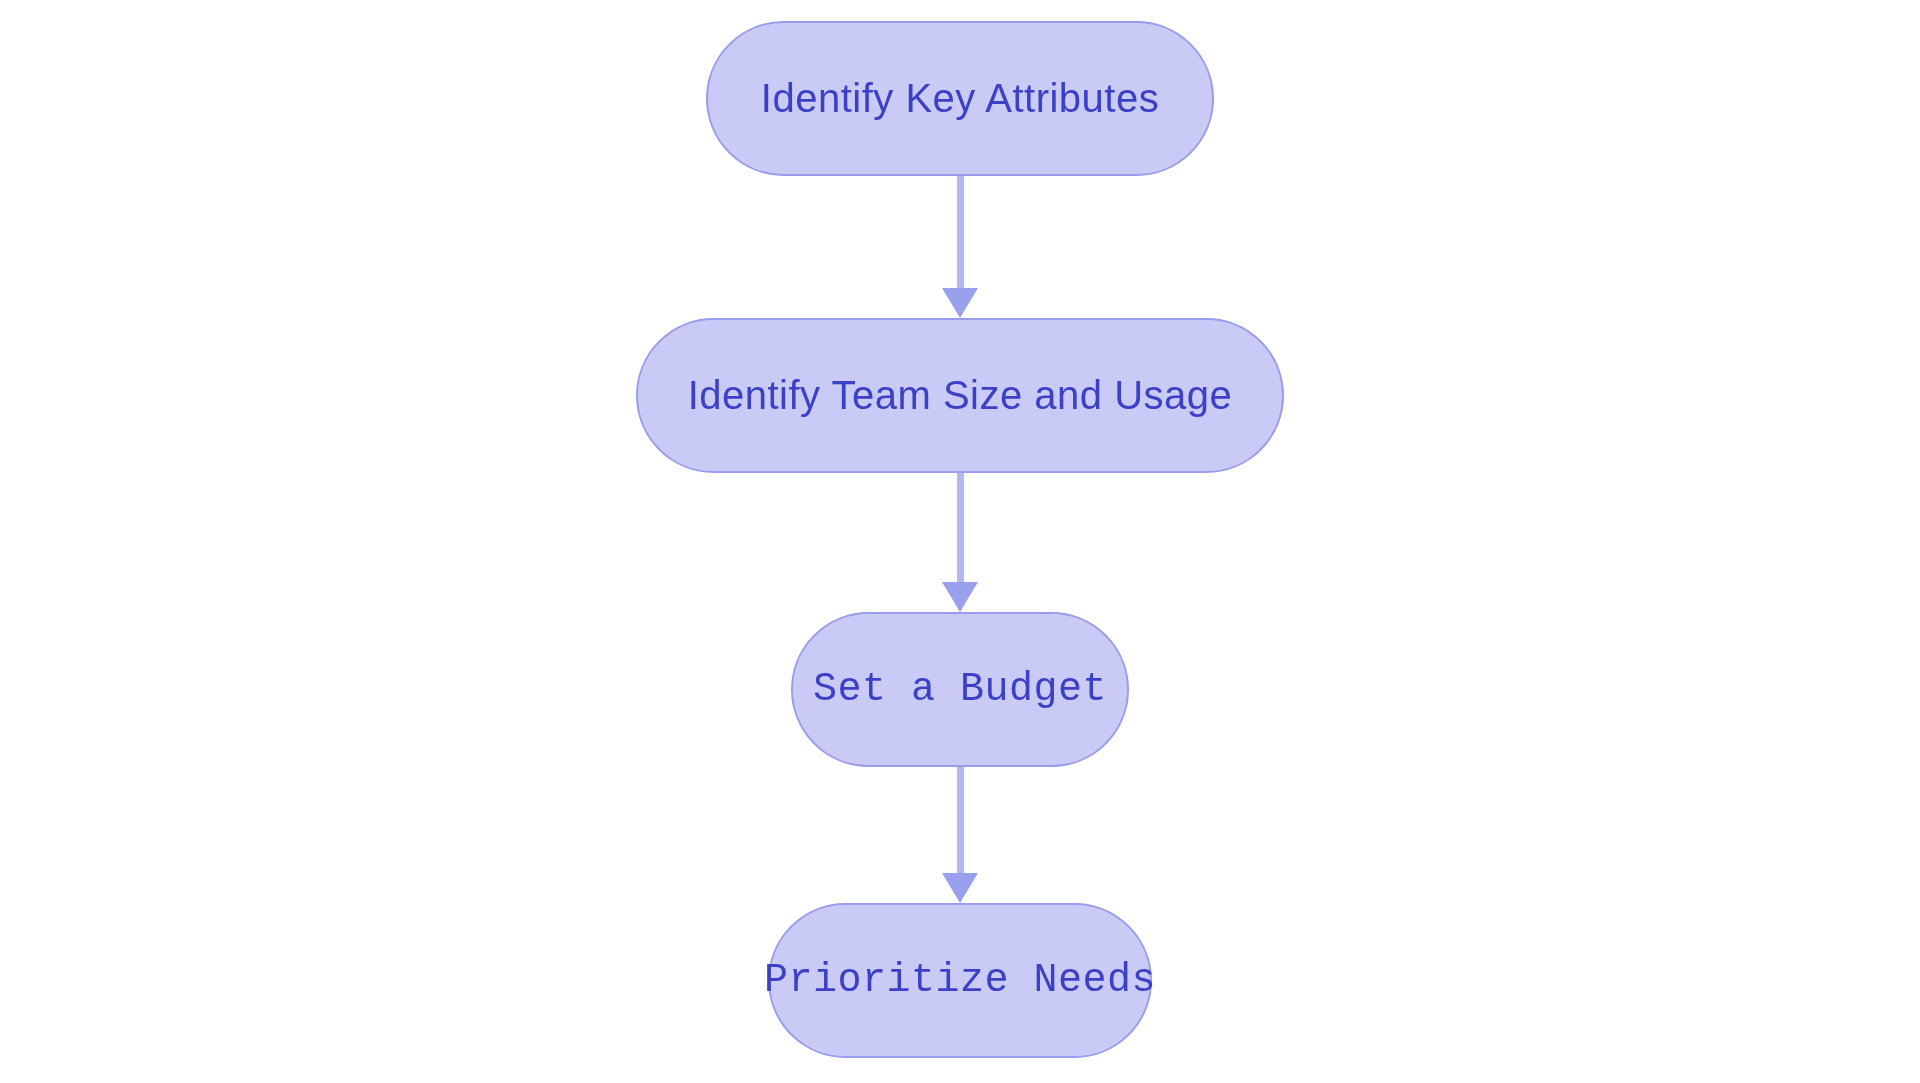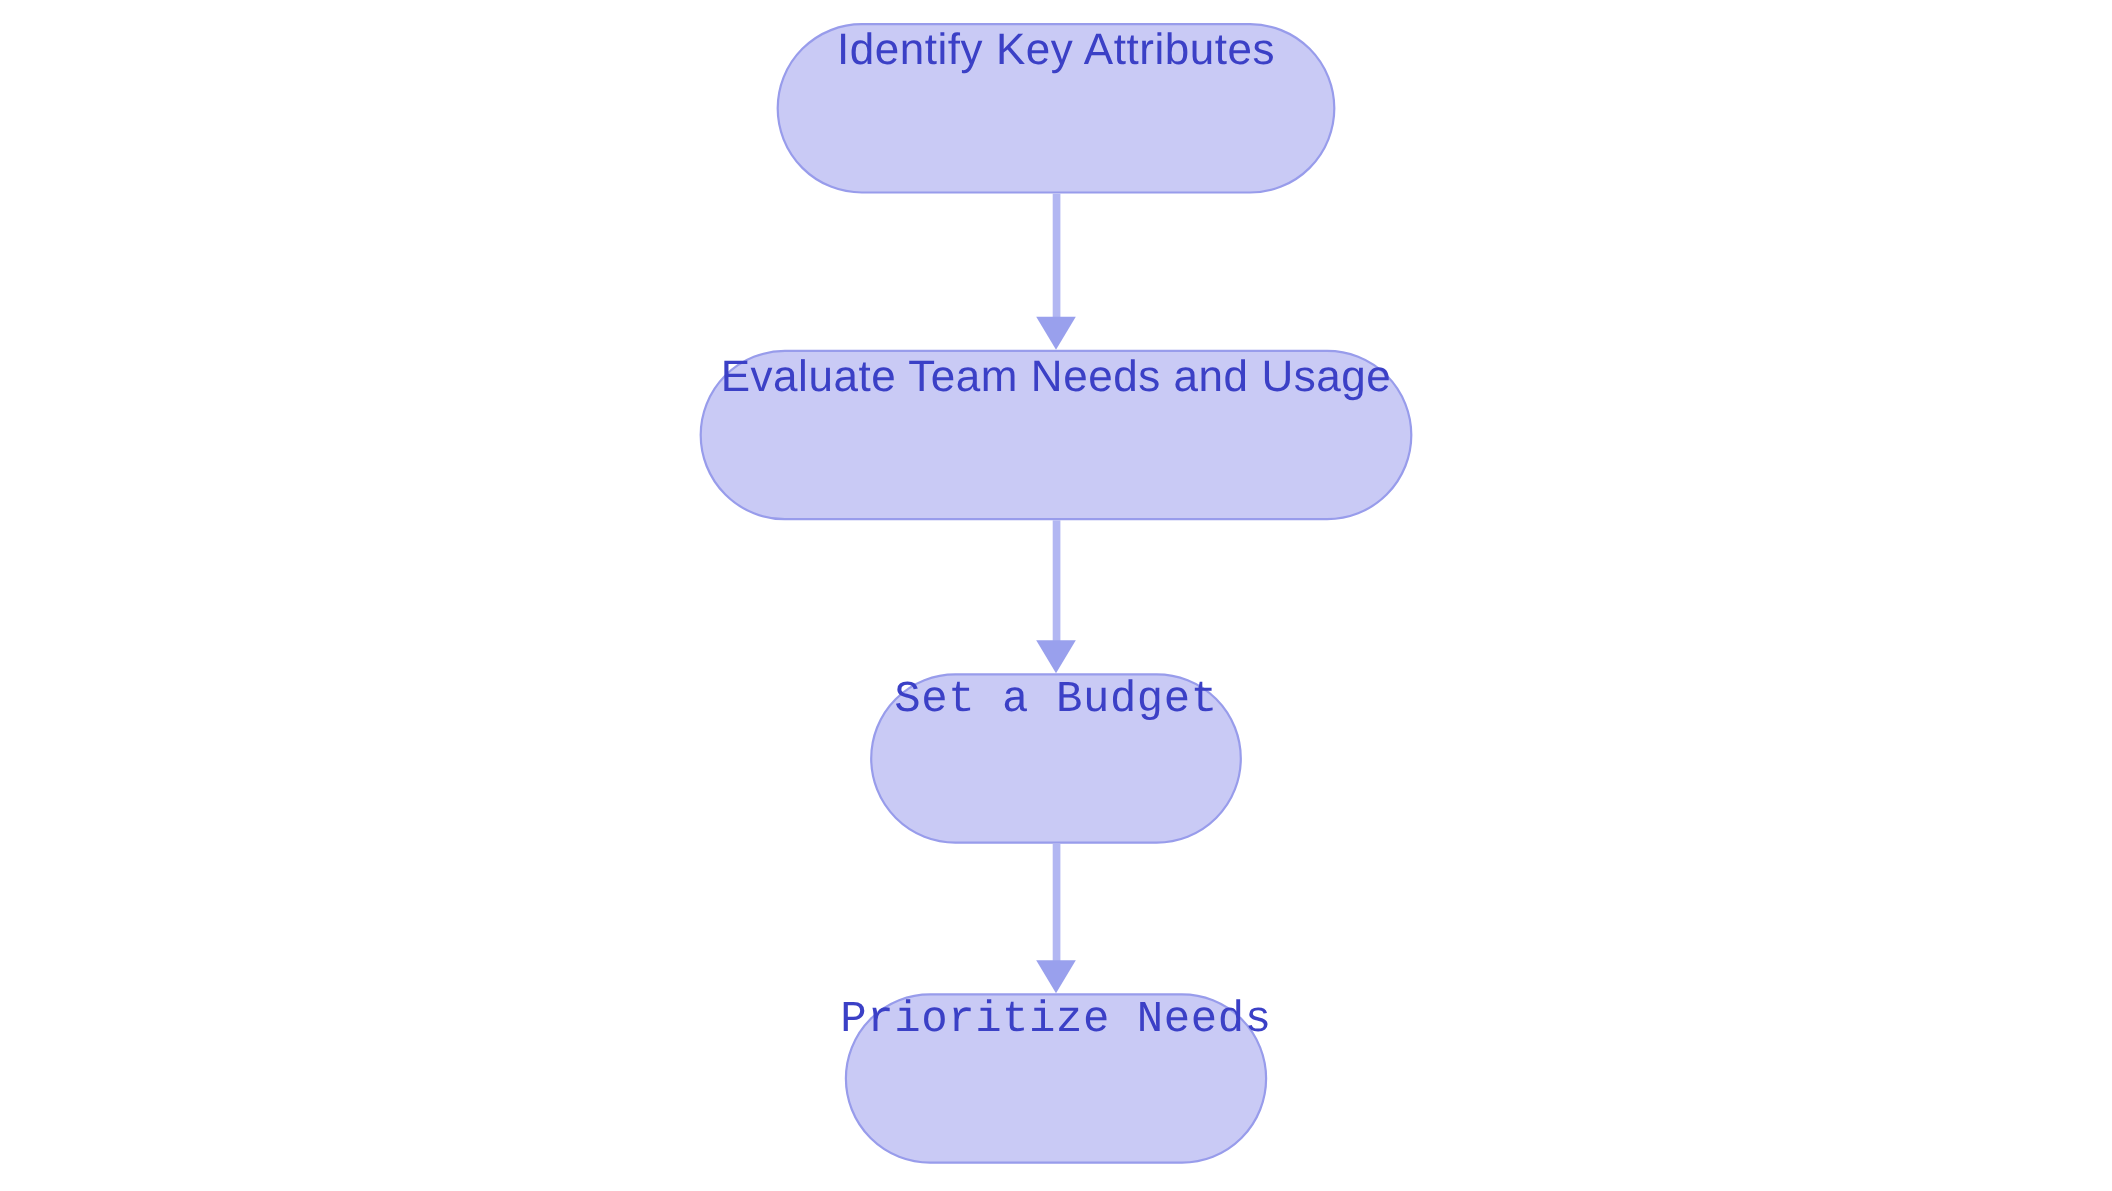--- a/index.html
+++ b/index.html
@@ -24,20 +24,21 @@
   }
   .flow-node {
     position: absolute;
     left: 50%;
     transform: translateX(-50%);
     height: 155px;
     border-radius: 78px;
     background: var(--node-fill);
     border: 2.5px solid var(--node-border);
     display: flex;
+    align-items: center;
     justify-content: center;
   }
   .flow-node .node-label {
     color: var(--node-text);
     font-size: 40px;
     font-weight: 400;
     letter-spacing: 0.5px;
     white-space: nowrap;
     text-align: center;
   }
@@ -79,21 +80,21 @@
   <div class="flow-node node-1">
     <span class="node-label">Identify Key Attributes</span>
   </div>
 
   <div class="flow-arrow arrow-1">
     <div class="arrow-shaft"></div>
     <div class="arrow-head"></div>
   </div>
 
   <div class="flow-node node-2">
-    <span class="node-label">Evaluate Team Needs and Usage</span>
+    <span class="node-label">Identify Team Size and Usage</span>
   </div>
 
   <div class="flow-arrow arrow-2">
     <div class="arrow-shaft"></div>
     <div class="arrow-head"></div>
   </div>
 
   <div class="flow-node node-3">
     <span class="node-label">Set a Budget</span>
   </div>

